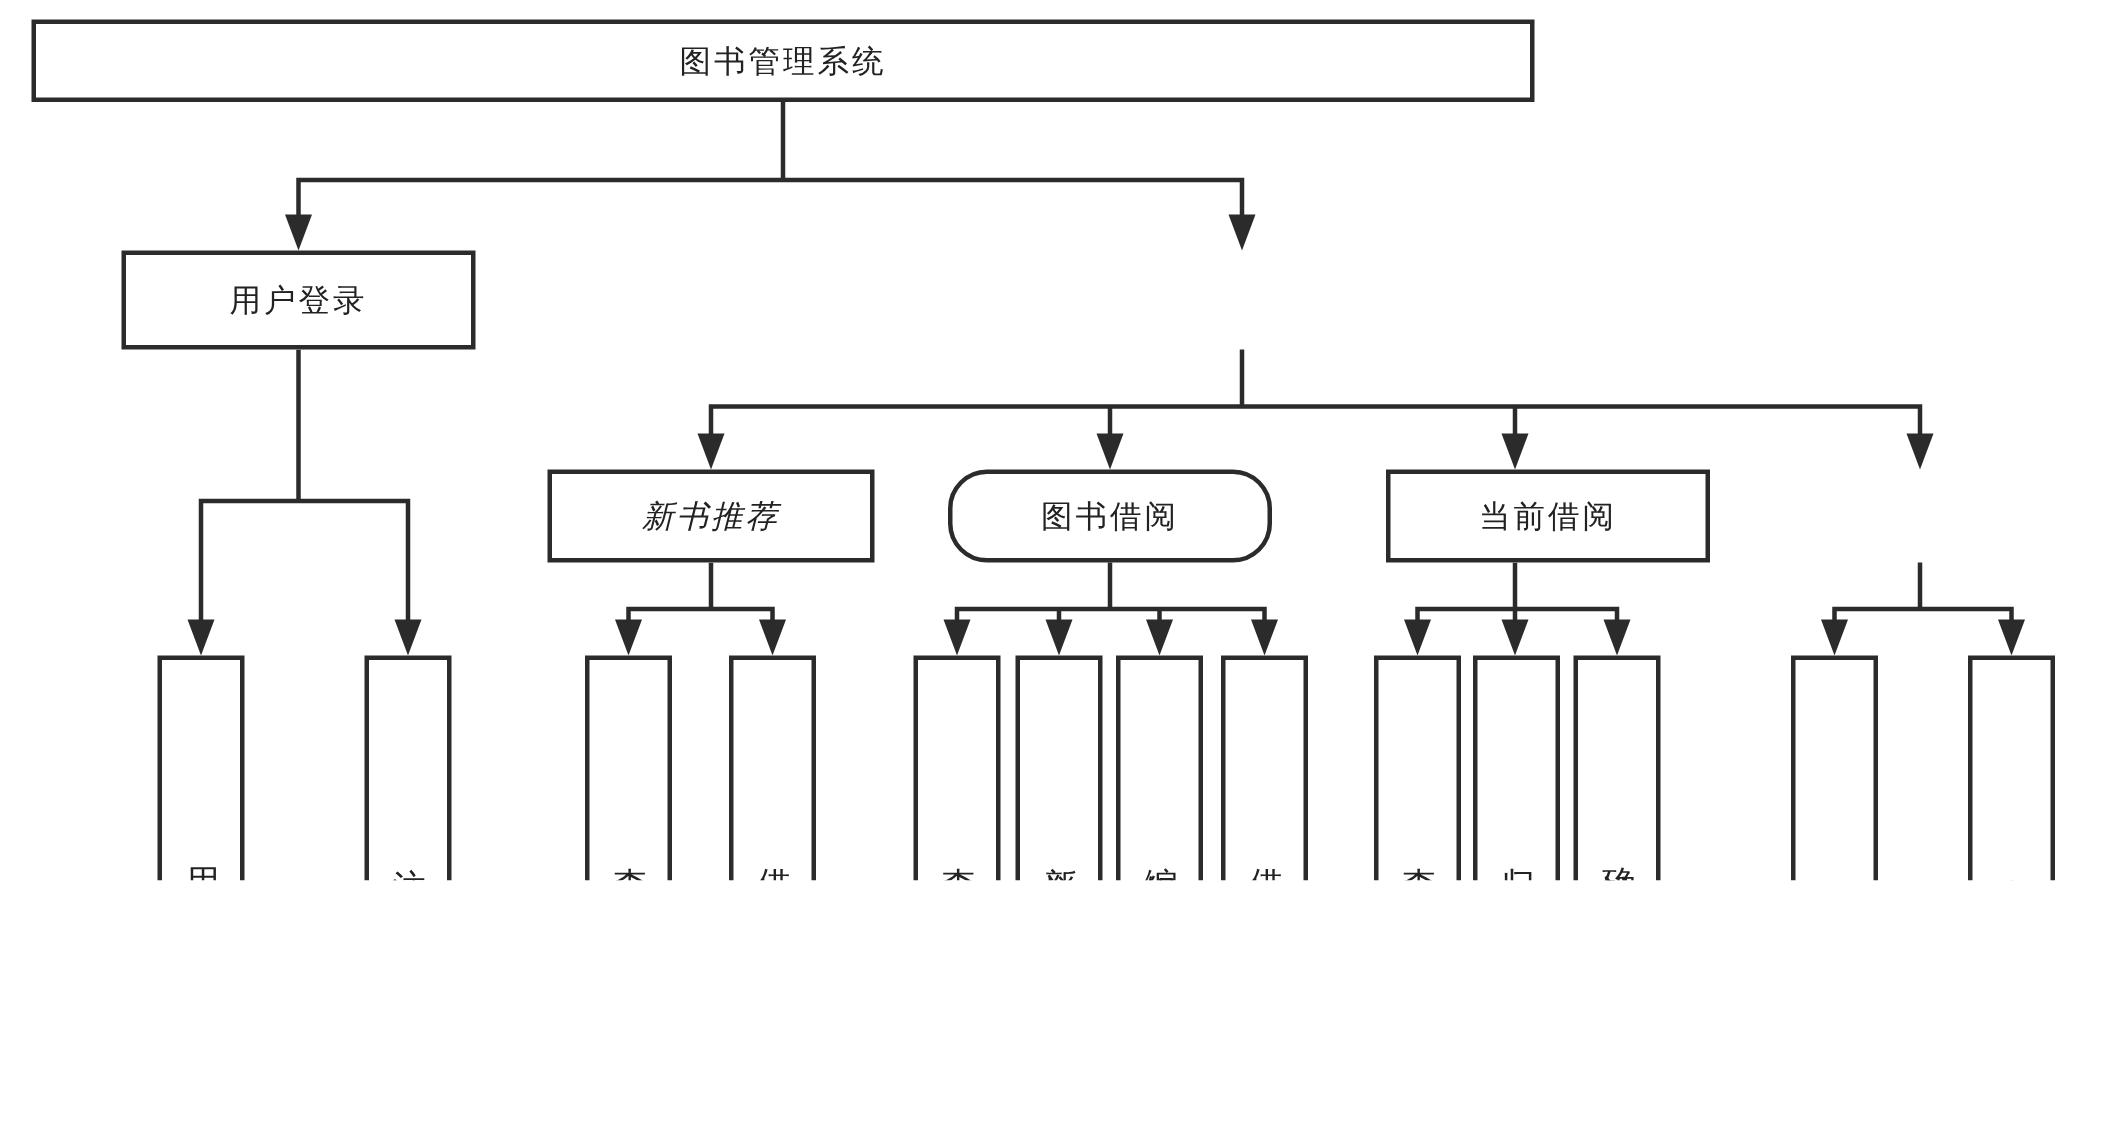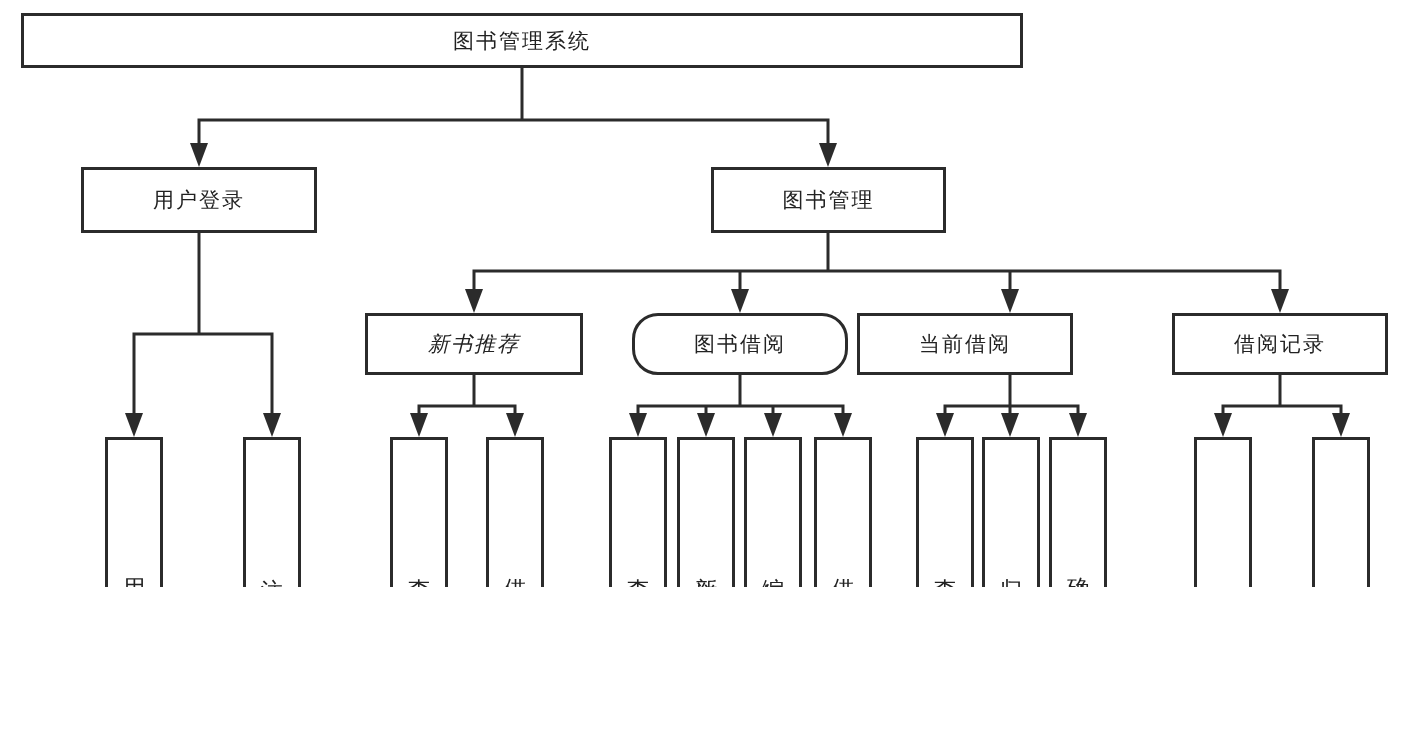--- a/index.html
+++ b/index.html
@@ -92,35 +92,29 @@
     <polygon points="1341,437 1332,413 1350,413" fill="#2b2b2b" stroke="none"></polygon>
   </svg>
 
   <div class="node" style="left:21px;top:13px;width:1002px;height:55px;">
     <span class="h-label">图书管理系统</span>
   </div>
 
   <div class="node" style="left:81px;top:167px;width:236px;height:66px;">
     <span class="h-label">用户登录</span>
   </div>
-  <div class="node" style="left:711px;top:167px;width:235px;height:66px;">
-    <span class="h-label">图书管理</span>
-  </div>
 
   <div class="node" style="left:365px;top:313px;width:218px;height:62px;font-style:italic;">
     <span class="h-label">新书推荐</span>
   </div>
   <div class="node" style="left:632px;top:313px;width:216px;height:62px;border-radius:26px;">
     <span class="h-label">图书借阅</span>
   </div>
-  <div class="node" style="left:857px;top:313px;width:216px;height:62px;">
+  <div class="node" style="left:924px;top:313px;width:216px;height:62px;">
     <span class="h-label">当前借阅</span>
-  </div>
-  <div class="node" style="left:1172px;top:313px;width:216px;height:62px;">
-    <span class="h-label">借阅记录</span>
   </div>
 
   <div class="node leaf" style="left:105px;">
     <span class="v-label">用户登录</span>
   </div>
   <div class="node leaf" style="left:243px;">
     <span class="v-label">注销登录</span>
   </div>
 
   <div class="node leaf" style="left:390px;">

